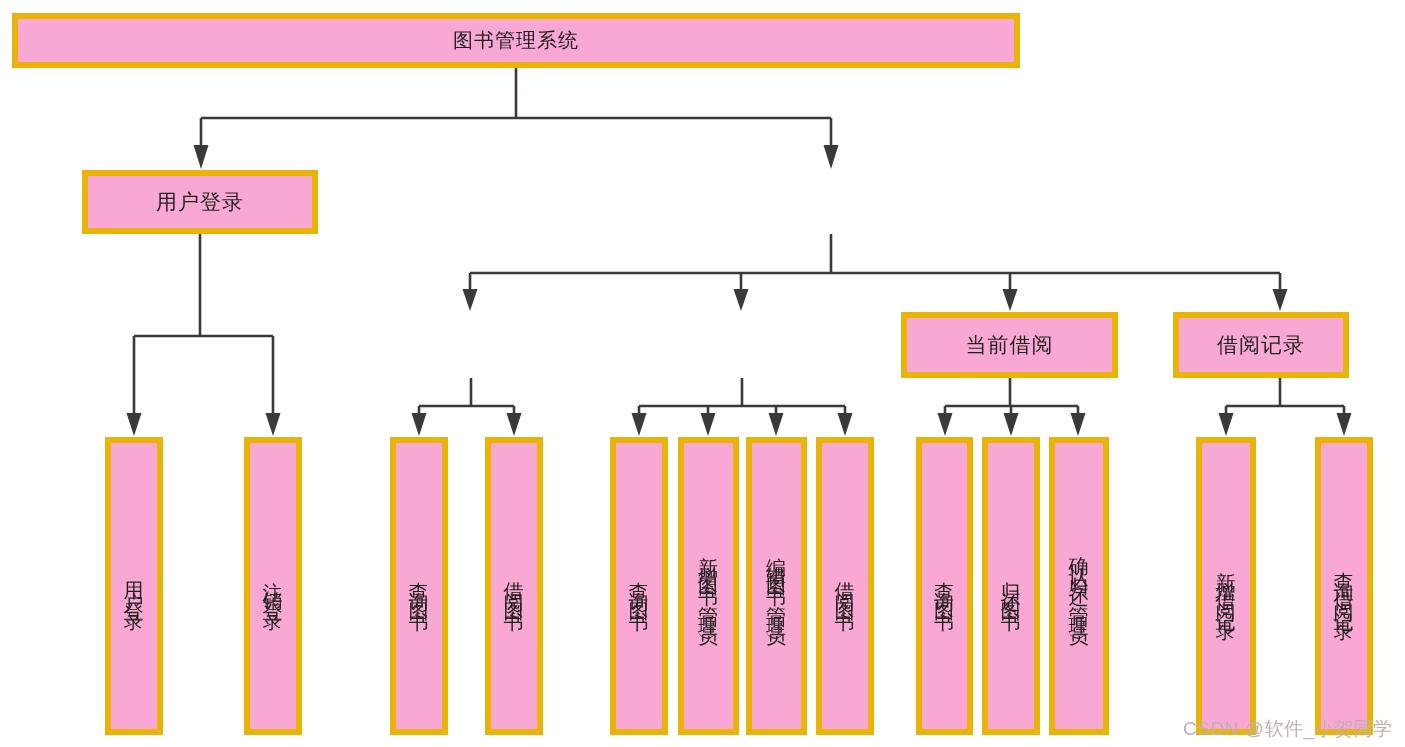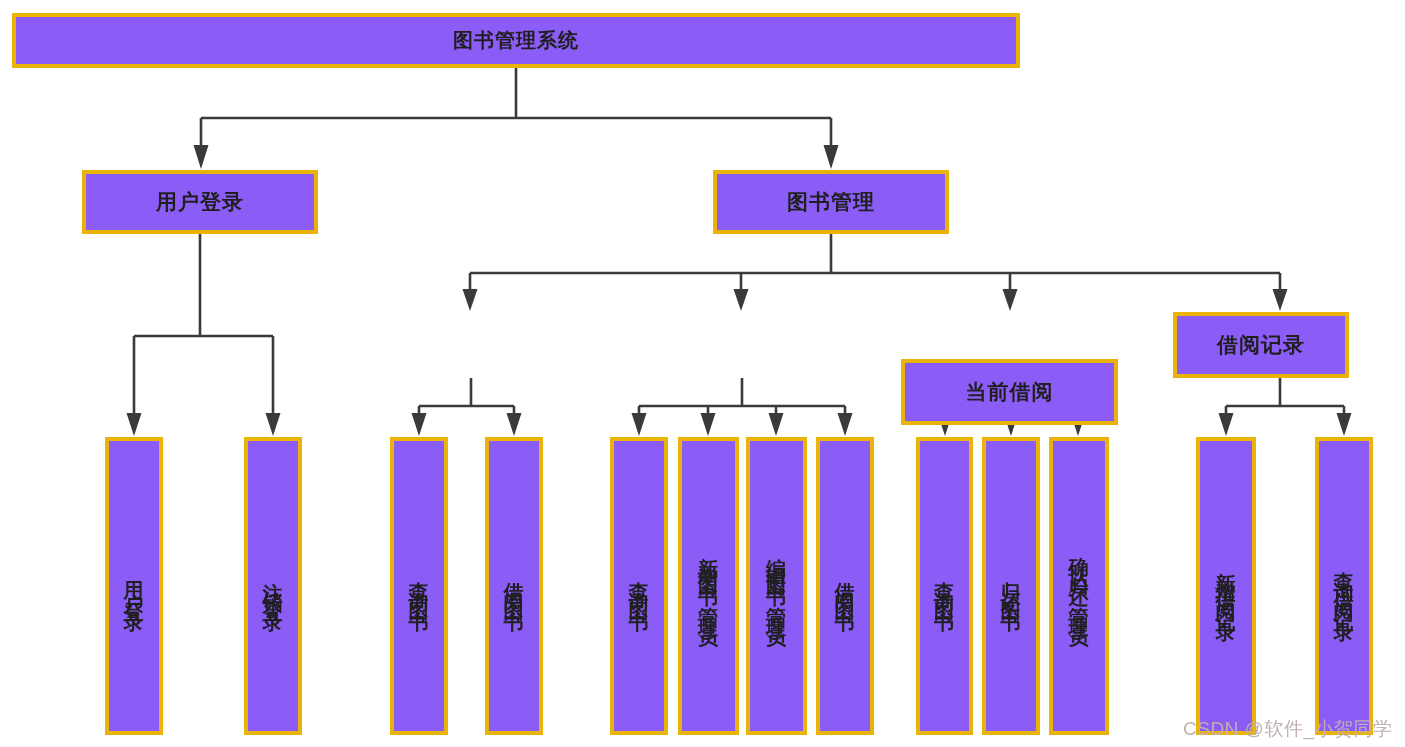--- a/index.html
+++ b/index.html
@@ -7,29 +7,28 @@
     position:relative;
     width:1405px;height:747px;
     background:#ffffff;
     font-family:"Liberation Sans", sans-serif;
     color:#1f1f1f;
     overflow:hidden;
   }
   svg.wires{position:absolute;left:0;top:0;z-index:1;}
   .box{
     position:absolute;
-    background:#8b5cf6;
-    border:4px solid #eab308;
+    background:#f9a8d4;
+    border:6px solid #eab308;
     box-sizing:border-box;
     display:flex;align-items:center;justify-content:center;
     font-size:21px;
     letter-spacing:1px;
     z-index:2;
     white-space:nowrap;
-    font-weight:bold;
   }
   .root{left:12px;top:13px;width:1008px;height:55px;font-size:20px;}
   .lvl2{top:170px;width:236px;height:64px;}
   .lvl3{top:312px;height:66px;}
   .leaf{
     top:437px;height:298px;width:58px;
     writing-mode:vertical-rl;
     text-orientation:mixed;
     font-size:20px;
     letter-spacing:10px;
@@ -87,23 +86,22 @@
       <polygon points="1003.5,413 1018.5,413 1011,436"></polygon>
       <polygon points="1070.5,413 1085.5,413 1078,436"></polygon>
       <polygon points="1218.5,413 1233.5,413 1226,436"></polygon>
       <polygon points="1336.5,413 1351.5,413 1344,436"></polygon>
     </g>
   </svg>
 
   <div class="box root">图书管理系统</div>
 
   <div class="box lvl2" style="left:82px;">用户登录</div>
-  <div class="box lvl2" style="left:713px;">图书管理</div>
 
-  <div class="box lvl3" style="left:901px;width:217px;margin-top:47px;">当前借阅</div>
+  <div class="box lvl3" style="left:901px;width:217px;">当前借阅</div>
   <div class="box lvl3" style="left:1173px;width:176px;">借阅记录</div>
 
   <div class="box leaf" style="left:105px;">用户登录</div>
   <div class="box leaf" style="left:244px;">注销登录</div>
 
   <div class="box leaf" style="left:390px;">查询图书</div>
   <div class="box leaf" style="left:485px;">借阅图书</div>
 
   <div class="box leaf" style="left:610px;">查询图书</div>
   <div class="box leaf" style="left:678px;width:61px;">新增图书（管理员）</div>

